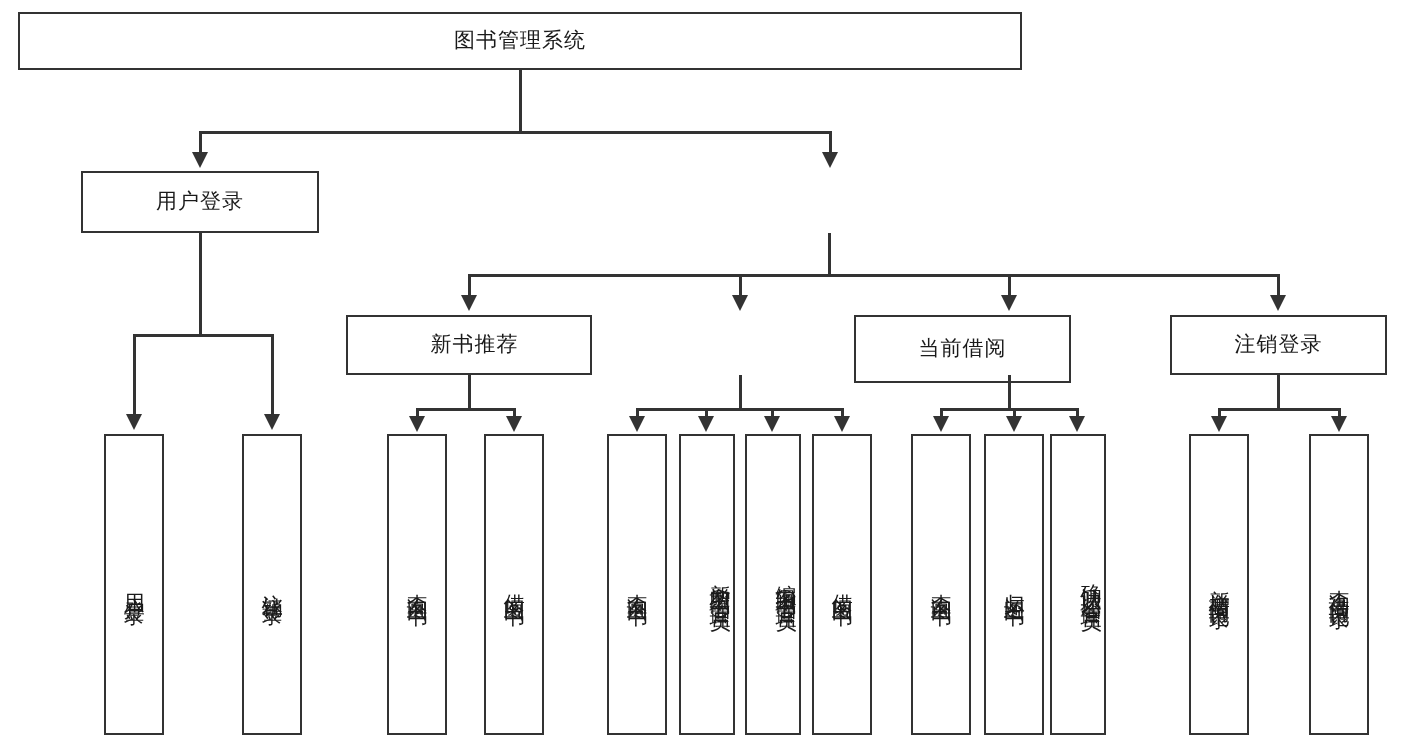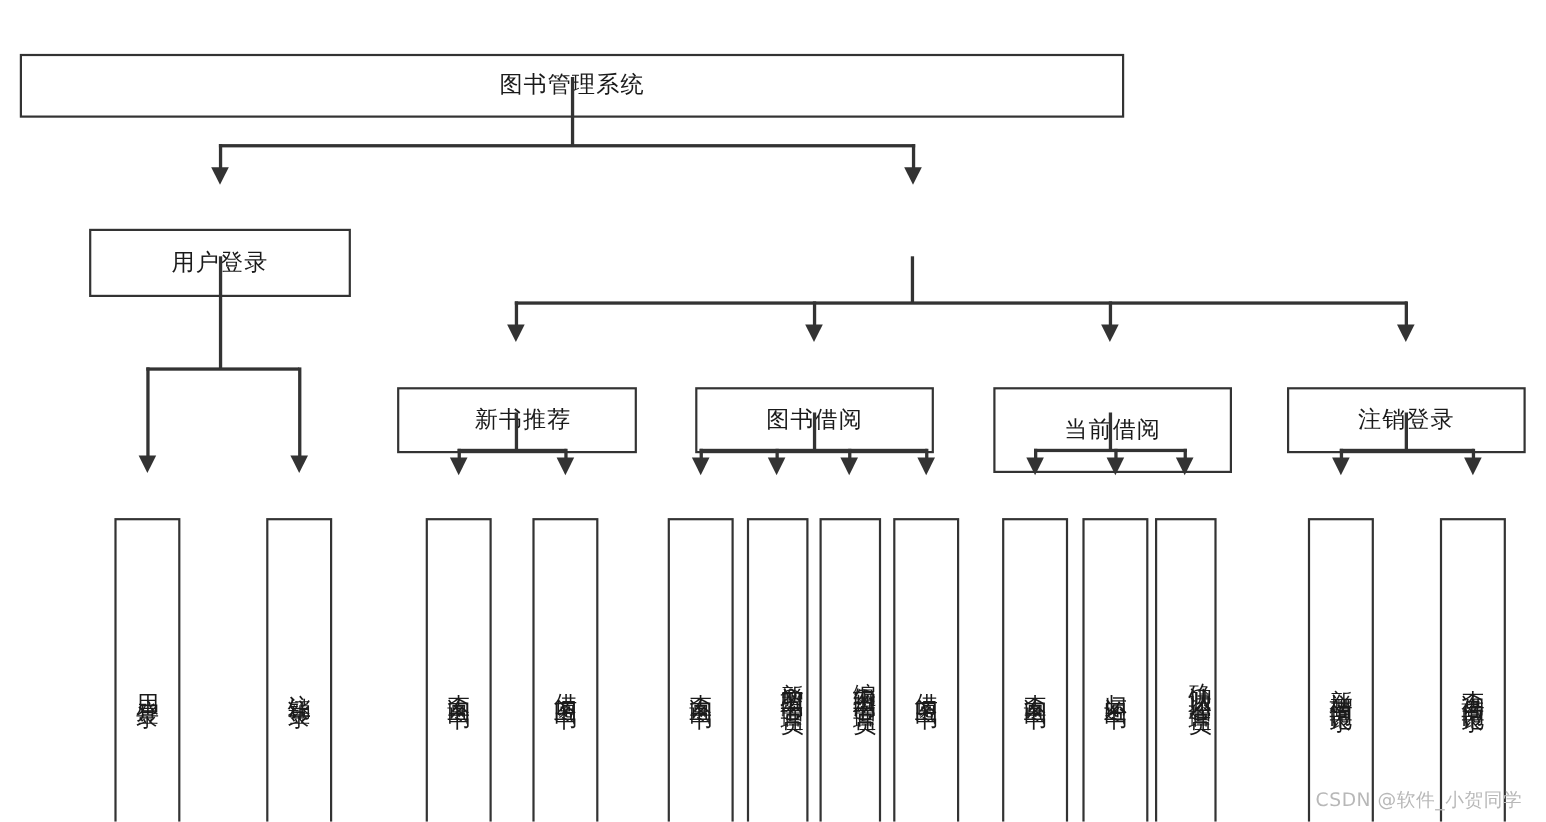--- a/index.html
+++ b/index.html
@@ -13,21 +13,20 @@
   }
   .node{
     position:absolute;
     box-sizing:border-box;
     border:2.5px solid #333333;
     background:#ffffff;
     display:flex;
     align-items:center;
     justify-content:center;
     color:#1a1a1a;
-    margin-top:37px;
   }
   .node.horiz{
     font-size:21px;
     letter-spacing:1px;
     line-height:1.2;
   }
   .node.vert{
     writing-mode:vertical-rl;
     text-orientation:upright;
     font-size:21px;
@@ -104,27 +103,24 @@
 
   <div class="edge v" style="left:739px;top:274px;height:22px;"></div>
   <div class="arrow" style="left:732px;top:295px;"></div>
 
   <div class="edge v" style="left:1008px;top:274px;height:22px;"></div>
   <div class="arrow" style="left:1001px;top:295px;"></div>
 
   <div class="edge v" style="left:1277px;top:274px;height:22px;"></div>
   <div class="arrow" style="left:1270px;top:295px;"></div>
 
-  <div class="node horiz" style="left:361px;top:315px;width:218px;height:60px;padding-left:11px;">
+  <div class="node horiz" style="left:346px;top:315px;width:246px;height:60px;padding-left:11px;">
     <span>新书推荐</span>
   </div>
-  <div class="node horiz" style="left:632px;top:315px;width:217px;height:60px;">
-    <span>图书借阅</span>
-  </div>
-  <div class="node horiz" style="left:903px;top:315px;width:217px;height:78px;">
+  <div class="node horiz" style="left:854px;top:315px;width:217px;height:68px;">
     <span>当前借阅</span>
   </div>
   <div class="node horiz" style="left:1170px;top:315px;width:217px;height:60px;">
     <span>注销登录</span>
   </div>
 
   <div class="edge v" style="left:468px;top:375px;height:35px;"></div>
   <div class="edge h" style="left:416px;top:408px;width:99px;"></div>
   <div class="edge v" style="left:416px;top:408px;height:10px;"></div>
   <div class="arrow" style="left:409px;top:416px;"></div>
@@ -195,15 +191,14 @@
     <span>确认归还（管理员）</span>
   </div>
 
   <div class="node vert" style="left:1189px;top:434px;width:60px;height:301px;">
     <span>新增借阅记录</span>
   </div>
   <div class="node vert" style="left:1309px;top:434px;width:60px;height:301px;">
     <span>查询借阅记录</span>
   </div>
 
-  <div class="watermark" style="left:1196px;top:716px;">CSDN @软件_小贺同学</div>
 
 </div>
 
 </body></html>

